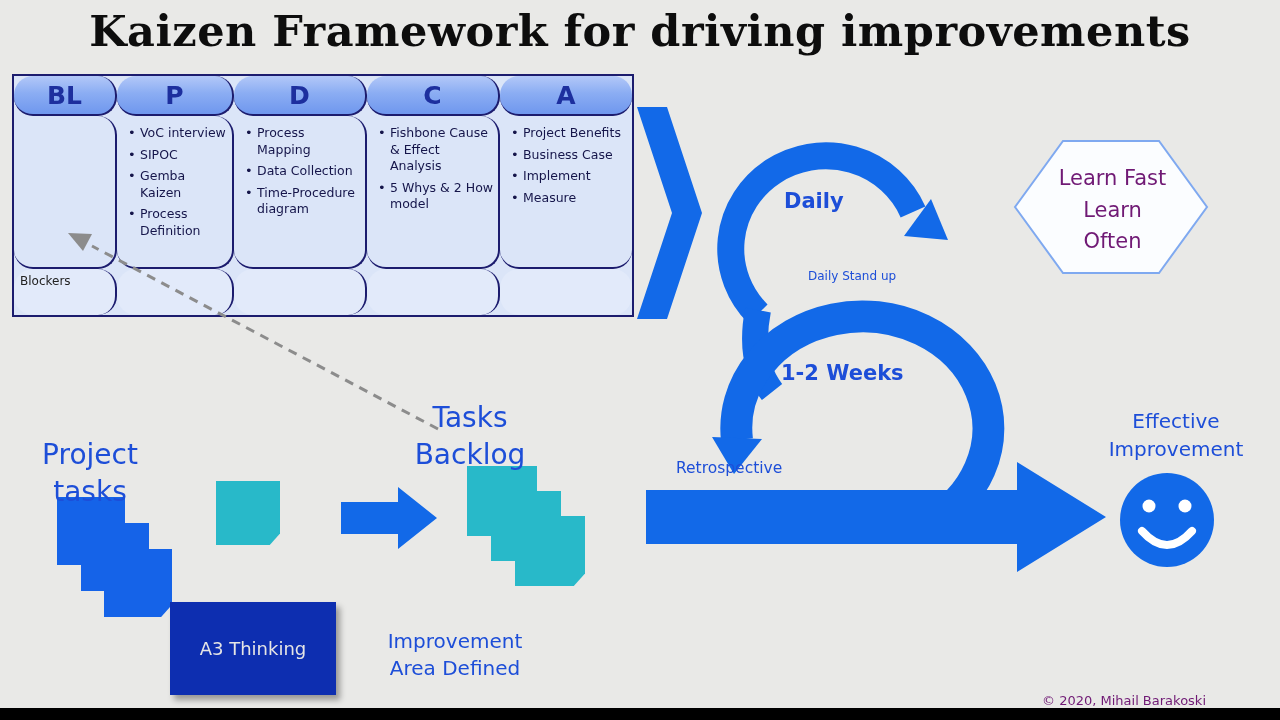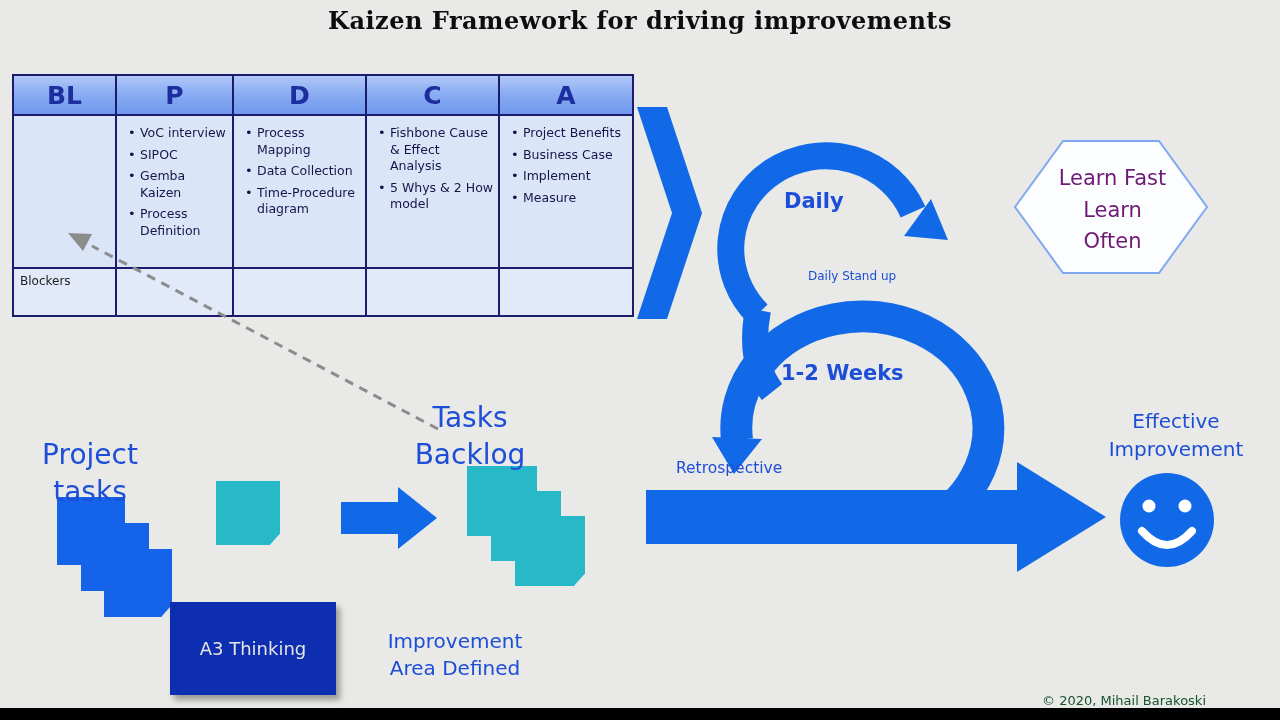--- a/index.html
+++ b/index.html
@@ -1,28 +1,28 @@
 <!DOCTYPE html>
 <html><head>
 <meta charset="utf-8">
 <style>
   html,body{margin:0;padding:0;}
   body{font-family:"DejaVu Sans","Liberation Sans",sans-serif;}
   .stage{position:relative;width:1280px;height:720px;background:#e9e9e7;overflow:hidden;}
 
   .title{position:absolute;left:0;top:6px;width:100%;text-align:center;
          font-family:"DejaVu Serif","Liberation Serif",serif;
-         font-weight:700;font-size:24px;color:#0d0d0d;letter-spacing:.5px;}
+         font-weight:700;font-size:43px;color:#0d0d0d;letter-spacing:.5px;}
 
   
   .ktable{position:absolute;left:12px;top:74px;display:grid;
           grid-template-columns:103px 117px 133px 133px 132px;
           grid-template-rows:40px 153px 46px;
           border:2px solid #1c1c6e;background:#dbe5f8;}
-  .kcell{border-right:2px solid #1c1c6e;border-bottom:2px solid #1c1c6e;}
+  .kcell{border-right:2px solid #1c1c6e;border-bottom:2px solid #1c1c6e;border-radius:19px;}
   .kcell.lastcol{border-right:none;}
   .kcell.lastrow{border-bottom:none;}
   .khead{background:linear-gradient(180deg,#b3c8f8 0%,#8badf3 45%,#6f97ee 100%);
          display:flex;align-items:center;justify-content:center;
          font-weight:bold;font-size:25px;color:#1d2f9e;}
   .kbody{background:#dbe5f8;}
   .kfoot{background:#e2eafa;padding:5px 6px;font-size:12px;color:#222;}
   .kbody ul{margin:0;padding:9px 3px 0 11px;list-style:none;}
   .kbody li{position:relative;padding-left:12px;margin-bottom:5px;
             font-size:12.5px;line-height:1.32;color:#15154a;}
@@ -40,21 +40,21 @@
          font-size:18px;box-shadow:4px 5px 6px rgba(0,0,0,.35);}
 
   
   .lbl{position:absolute;color:#1d4ed8;white-space:pre-line;}
   .lbl.center{text-align:center;}
   .lbl.big{font-size:28px;line-height:1.32;}
   .lbl.bold{font-weight:bold;font-size:21px;}
   .lbl.small{font-size:12px;}
   .hexlbl{position:absolute;left:1035px;top:163px;width:155px;text-align:center;
           font-size:21px;line-height:1.5;color:#701a75;white-space:pre-line;}
-  .copyright{position:absolute;left:1042px;top:693px;font-size:13px;color:#14532d;}
+  .copyright{position:absolute;left:1042px;top:693px;font-size:13px;color:#701a75;}
 
   .overlay{position:absolute;left:0;top:0;pointer-events:none;}
   .bottombar{position:absolute;left:0;bottom:0;width:100%;height:12px;background:#000;}
 </style>
 </head>
 <body>
 
 <div class="stage">
 
   <div class="title">Kaizen Framework for driving improvements</div>

